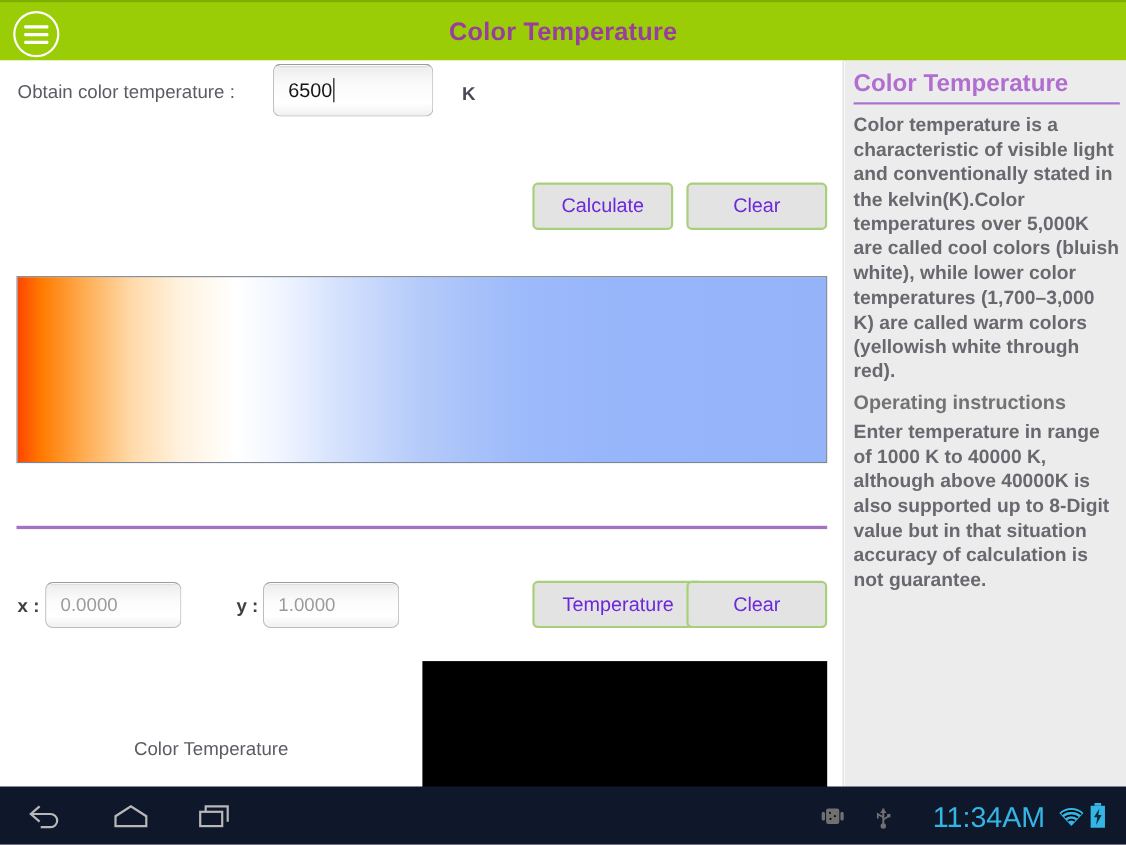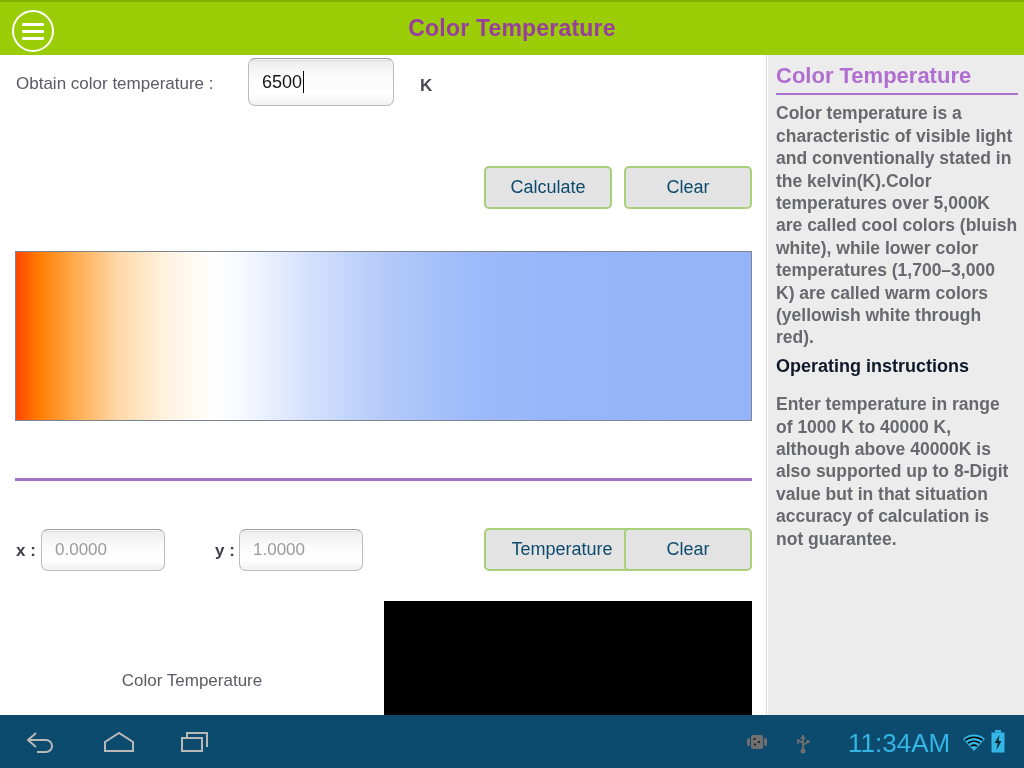--- a/index.html
+++ b/index.html
@@ -85,21 +85,21 @@
   }
   .unit-k {
     position: absolute; left: 420px; top: 21px;
     font-size: 17px; color: #4a4a52; font-weight: bold;
   }
 
   .btn {
     background: #e3e3e3;
     border: 2px solid #a8cf7a;
     border-radius: 5px;
-    color: #0c4a6e;
+    color: #6d28d9;
     font-size: 18px;
     display: flex; align-items: center; justify-content: center;
     cursor: pointer;
   }
   .btn-calculate { position: absolute; left: 484px; top: 111px; width: 128px; height: 43px; }
   .btn-clear-1   { position: absolute; left: 624px; top: 111px; width: 128px; height: 43px; }
   .btn-temperature { position: absolute; left: 484px; top: 473px; width: 156px; height: 43px; }
   .btn-clear-2     { position: absolute; left: 624px; top: 473px; width: 128px; height: 43px; }
 
   
@@ -173,32 +173,32 @@
     height: 2px; background: #a872cc; margin: 1px 0 7px 0;
   }
   .side-p {
     color: #68686f;
     font-size: 17.5px;
     font-weight: bold;
     line-height: 1.28;
     margin-bottom: 7px;
   }
   .side-sub {
-    color: #0f172a;
+    color: #737373;
     font-size: 18px;
     font-weight: bold;
-    margin-bottom: 16px;
+    margin-bottom: 4px;
     line-height: 1.2;
   }
 
   
   .navbar {
     position: absolute; left: 0; top: 715px;
     width: 1024px; height: 53px;
-    background: #0c4a6e;
+    background: #0f172a;
   }
   .nav-icon { position: absolute; top: 14px; cursor: pointer; }
   .nav-back   { left: 24px; }
   .nav-home   { left: 100px; }
   .nav-recent { left: 180px; }
   .sys-icon { position: absolute; top: 15px; }
   .sys-android { left: 746px; }
   .sys-usb     { left: 794px; }
   .sys-clock {
     position: absolute; left: 848px; top: 13px;

